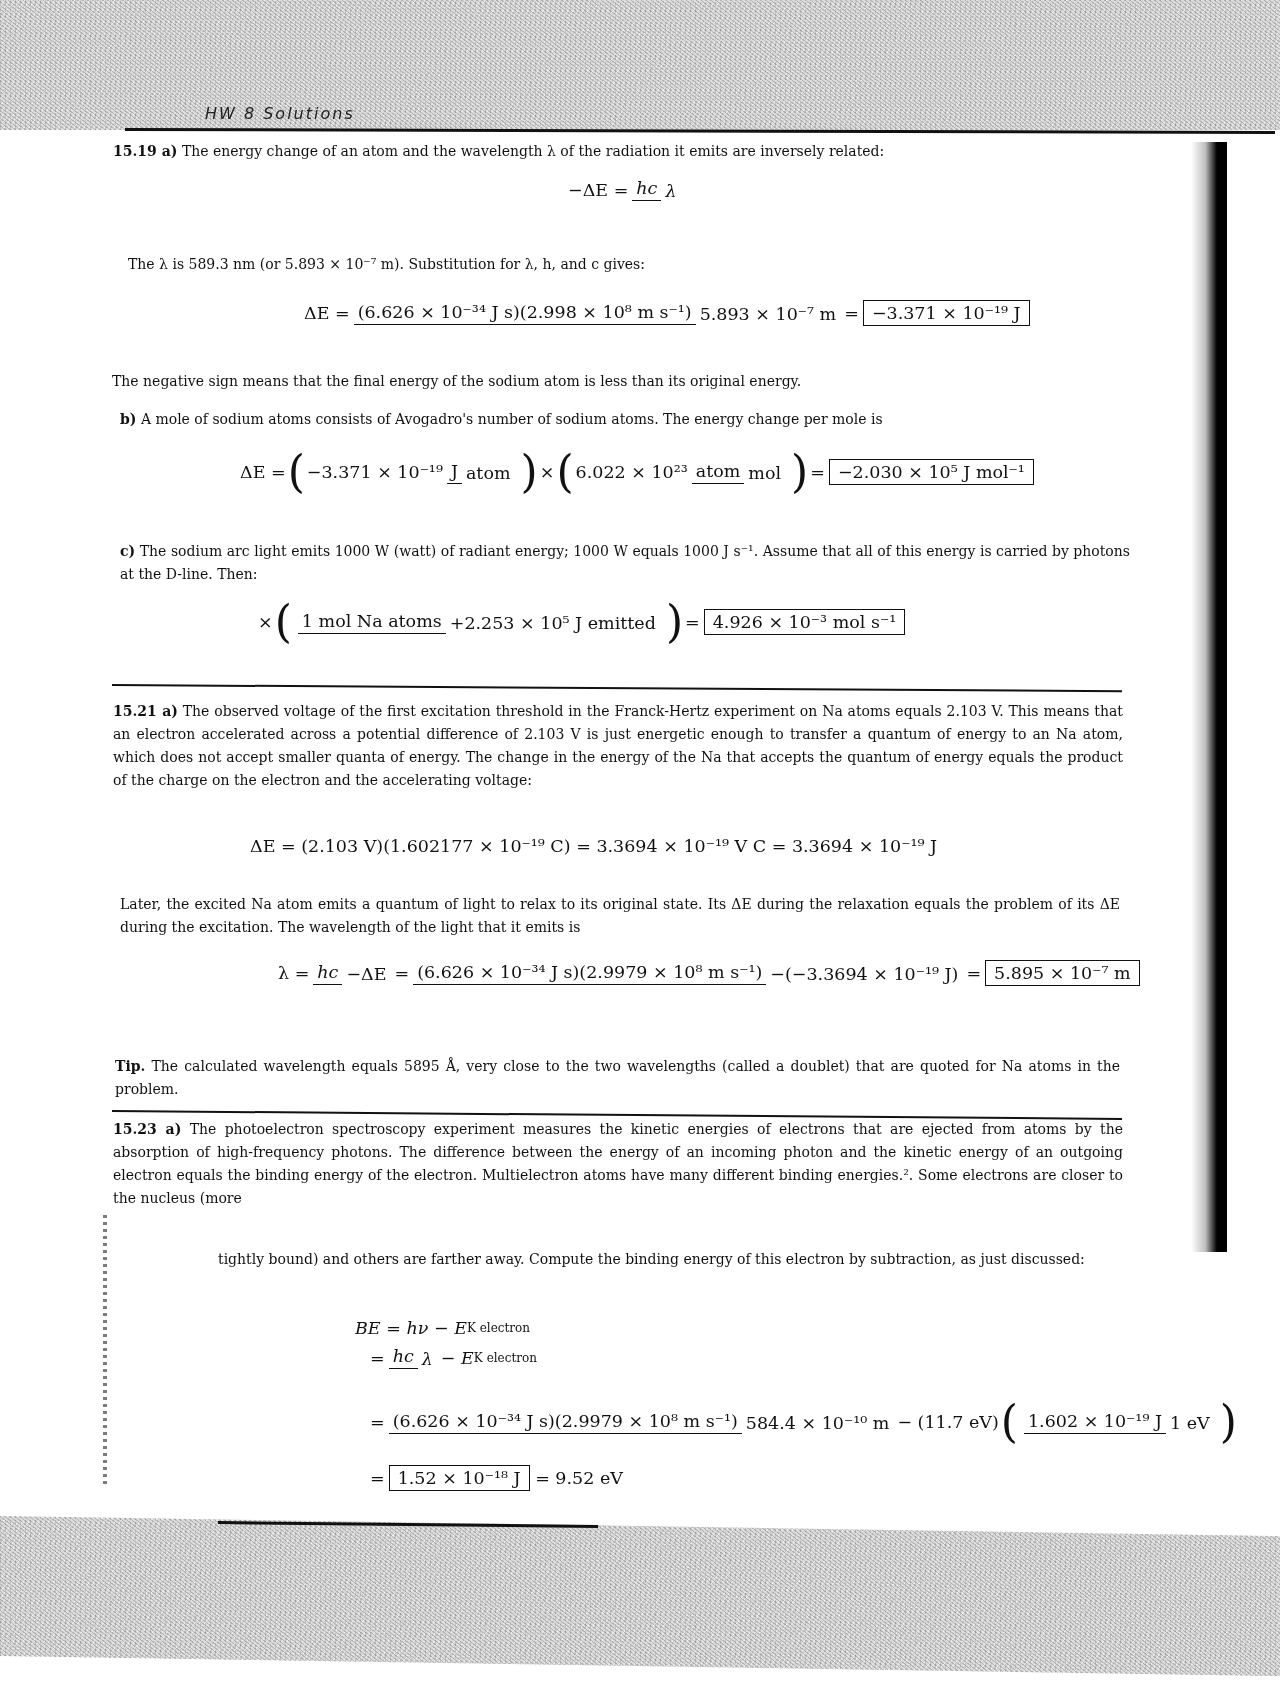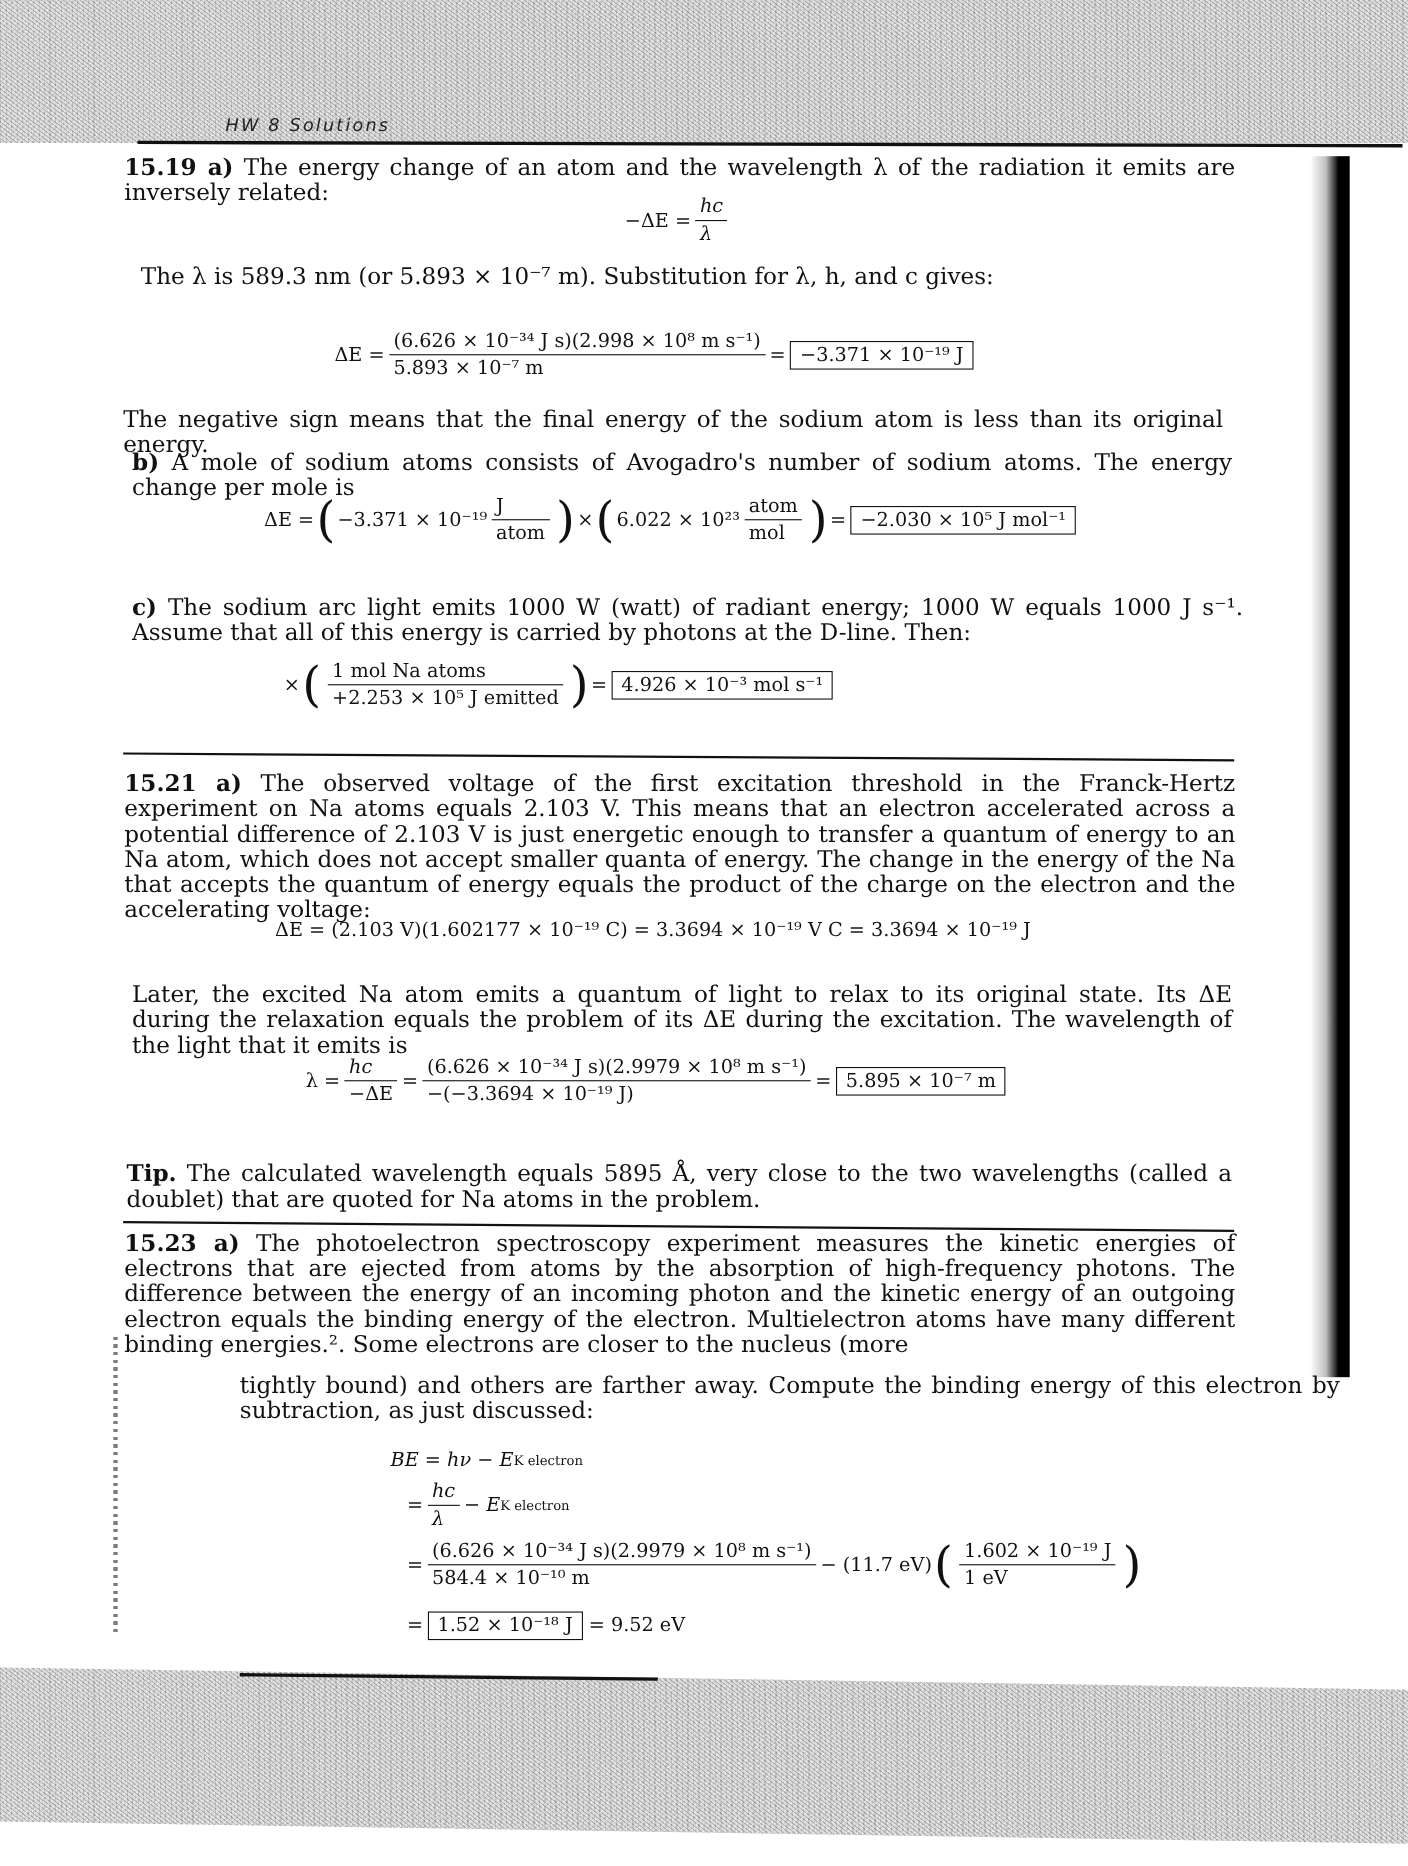--- a/index.html
+++ b/index.html
@@ -31,25 +31,25 @@
   .handwritten {
     position: absolute; left: 205px; top: 104px;
     font-family: "DejaVu Sans", sans-serif; font-size: 16px; letter-spacing: 2px;
     color: #222; font-style: italic;
   }
   .header-rule {
     position: absolute; left: 125px; top: 128px; width: 1150px; height: 3px;
     background: #111; transform: rotate(0.15deg); transform-origin: left;
   }
   .para {
-    position: absolute; font-size: 21px; line-height: 23px; text-align: justify;
+    position: absolute; font-size: 14px; line-height: 23px; text-align: justify;
   }
   .para b { font-weight: bold; }
   .eq { position: absolute; font-size: 17.5px; white-space: nowrap; display: flex; align-items: center; }
-  .frac { display: inline-flex; flex-direction: column; vertical-align: middle; margin: 0 4px; }
+  .frac { display: inline-flex; flex-direction: row; align-items: center; vertical-align: middle; margin: 0 4px; }
   .frac .num { padding: 0 4px 2px; border-bottom: 1.5px solid #111; }
   .frac .den { padding: 2px 4px 0; }
   .boxed { border: 1.5px solid #111; padding: 2px 8px; margin-left: 4px; }
   .paren { font-size: 44px; line-height: 1; font-weight: 200; margin: 0 2px; }
   .rule { position: absolute; height: 2px; background: #111; }
   .sub { font-size: 12px; vertical-align: -4px; text-align: right; }
   i { font-style: italic; }
 </style>
 </head>
 <body>
@@ -68,21 +68,21 @@
 </div>
 
 <div class="eq" style="left:568px; top:178px;">
   <span>−ΔE =</span>
   <span class="frac">
       <span class="num"><i>hc</i></span>
       <span class="den"><i>λ</i></span>
     </span>
 </div>
 
-<div class="para" style="left:128px; top:240px; width:900px;">The λ is 589.3 nm (or 5.893 × 10⁻⁷ m). Substitution for λ, h, and c gives:</div>
+<div class="para" style="left:128px; top:253px; width:900px;">The λ is 589.3 nm (or 5.893 × 10⁻⁷ m). Substitution for λ, h, and c gives:</div>
 
 <div class="eq" style="left:304px; top:300px;">
   <span>ΔE =</span>
   <span class="frac">
       <span class="num">(6.626 × 10⁻³⁴ J s)(2.998 × 10⁸ m s⁻¹)</span>
       <span class="den">5.893 × 10⁻⁷ m</span>
     </span>
   <span>=</span>
   <span class="boxed">−3.371 × 10⁻¹⁹ J</span>
 </div>

